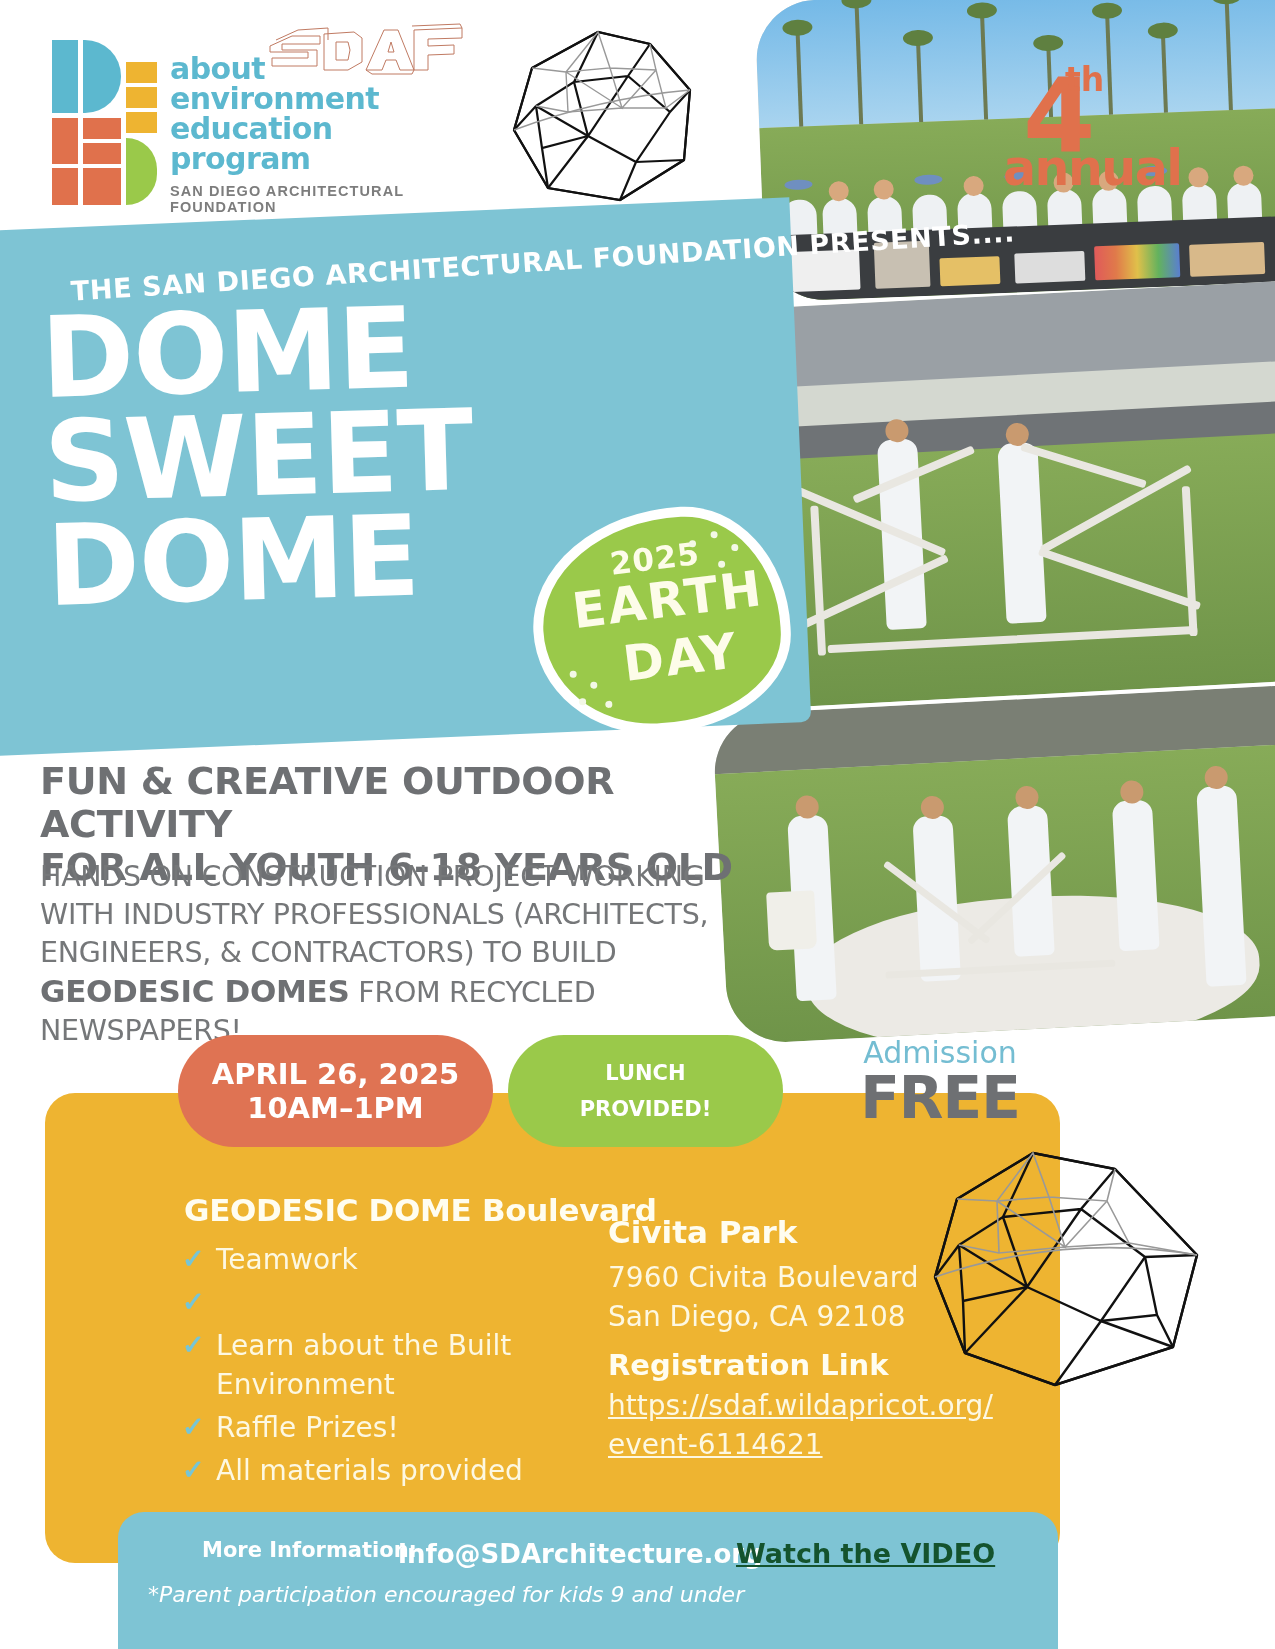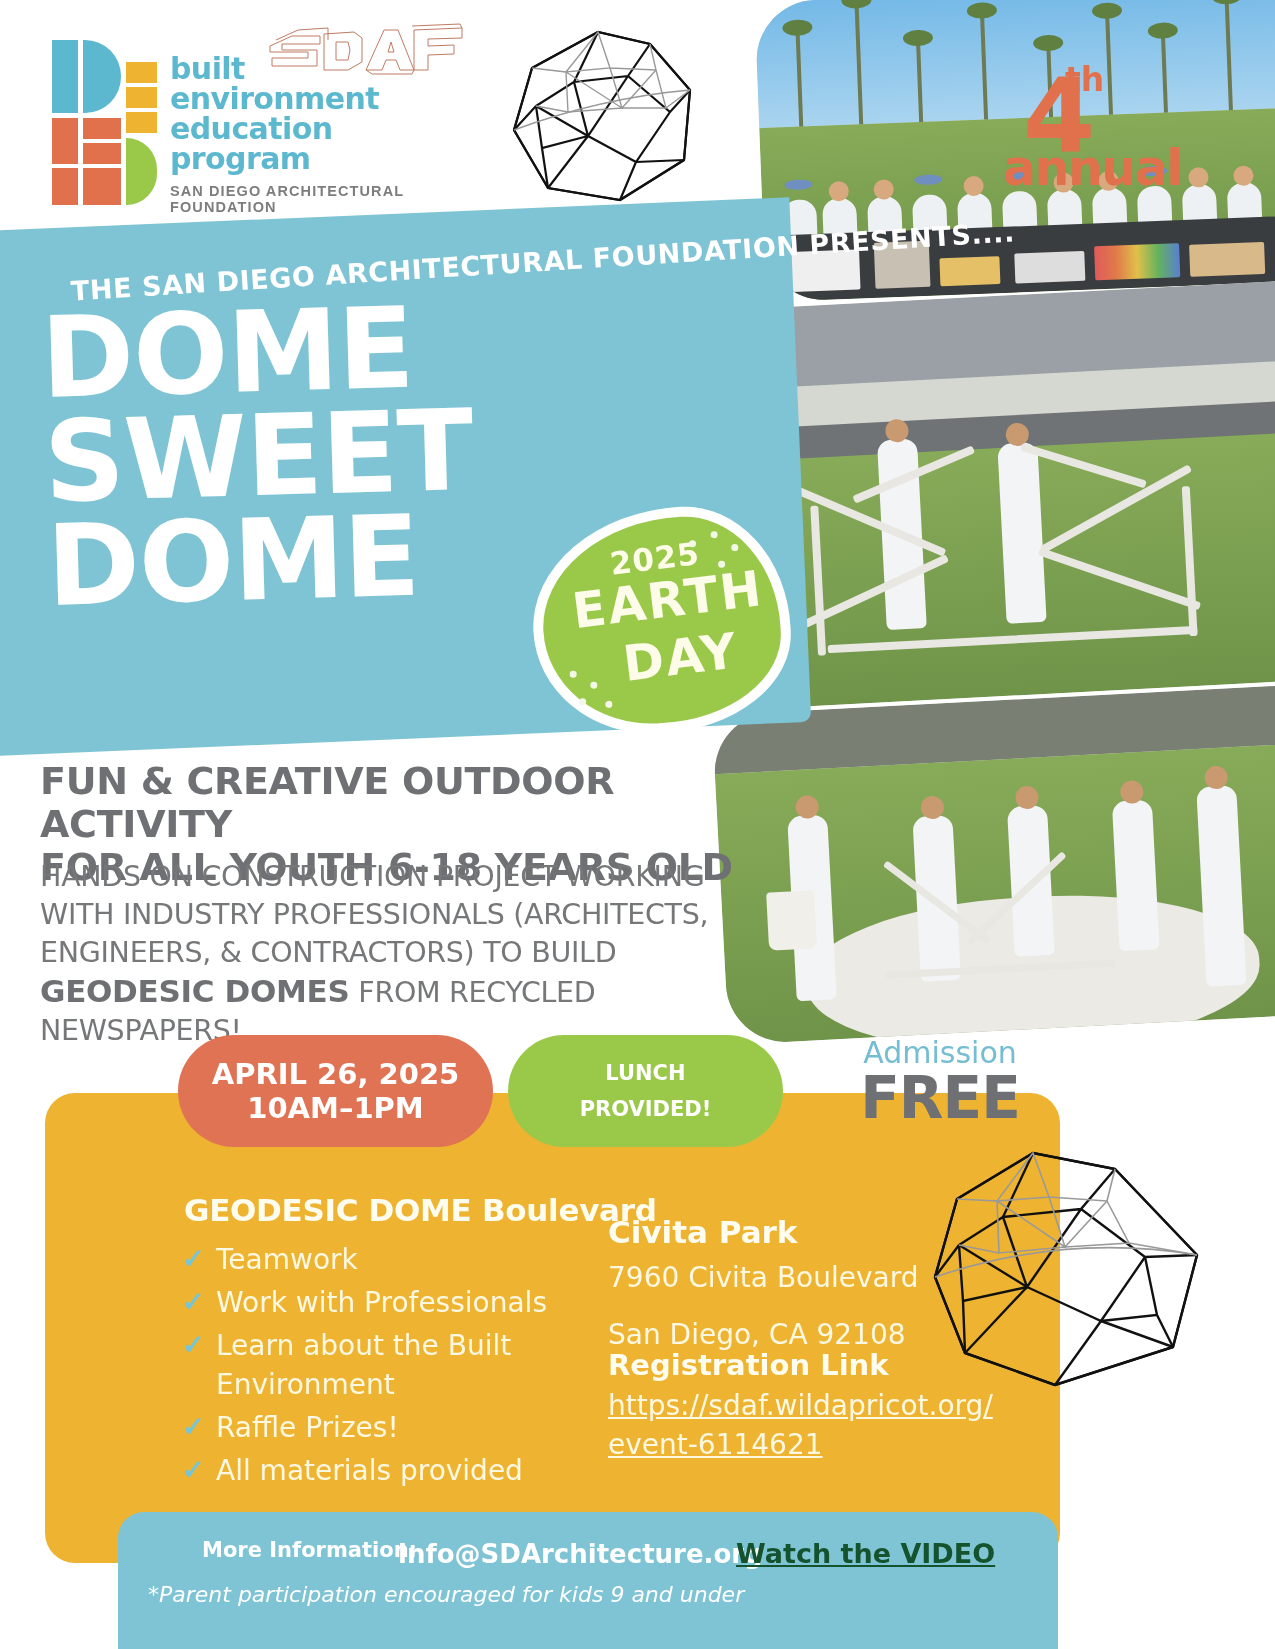--- a/index.html
+++ b/index.html
@@ -254,21 +254,21 @@
       <i style="left:74px;top:47px;width:31px;height:21px;background:#eeb431;"></i>
       <i style="left:74px;top:72px;width:31px;height:21px;background:#eeb431;"></i>
       <i style="left:0;top:78px;width:26px;height:46px;background:#e0714c;"></i>
       <i style="left:31px;top:78px;width:38px;height:21px;background:#e0714c;"></i>
       <i style="left:31px;top:103px;width:38px;height:21px;background:#e0714c;"></i>
       <i style="left:0;top:128px;width:26px;height:37px;background:#e0714c;"></i>
       <i style="left:31px;top:128px;width:38px;height:37px;background:#e0714c;"></i>
       <i style="left:74px;top:98px;width:31px;height:67px;background:#9ac94a;border-radius:0 33px 33px 0;"></i>
     </div>
     <div class="bep-text">
-      <div>built</div>
+      <div>about</div>
       <div>environment</div>
       <div>education</div>
       <div>program</div>
     </div>
     <div class="bep-sub">SAN DIEGO ARCHITECTURAL FOUNDATION</div>
   </div>
 
   <svg id="sdaf-sketch" viewBox="0 0 210 80">
     <g fill="none" stroke="#c07a62" stroke-width="1">
       <path d="M8 28 L30 18 L58 18 L58 26 L20 26 L20 32 L55 32 L55 48 L10 48 L10 40 L46 40 L46 34 L8 34 Z"></path>
@@ -333,40 +333,39 @@
 
   <div id="list-head"><span style="font-weight:900">GEODESIC DOME</span><span> Boulevard</span></div>
 
   <div id="bullets">
     <div class="bullet">
       <span class="chk">✓</span>
       <span class="btxt">Teamwork</span>
     </div>
     <div class="bullet">
       <span class="chk">✓</span>
-      <span class="btxt">Work with Professionals</span>
     </div>
     <div class="bullet">
       <span class="chk">✓</span>
       <span class="btxt">Learn about the Built Environment</span>
     </div>
     <div class="bullet">
       <span class="chk">✓</span>
       <span class="btxt">Raffle Prizes!</span>
     </div>
     <div class="bullet">
       <span class="chk">✓</span>
       <span class="btxt">All materials provided</span>
     </div>
   </div>
 
   <div id="venue">
     <div class="vname">Civita Park</div>
     <div class="vaddr">7960 Civita Boulevard</div>
-    <div class="vaddr" style="margin-top:18px">San Diego, CA 92108</div>
+    <div class="vaddr" style="margin-top:0">San Diego, CA 92108</div>
   </div>
 
   <div id="reglink">
     <div class="rlabel">Registration Link</div>
     <a class="rurl" href="#">https://sdaf.wildapricot.org/</a>
     <a class="rurl" href="#" style="margin-top:0">event-6114621</a>
   </div>
 
   <div id="date-badge">
     <div>

